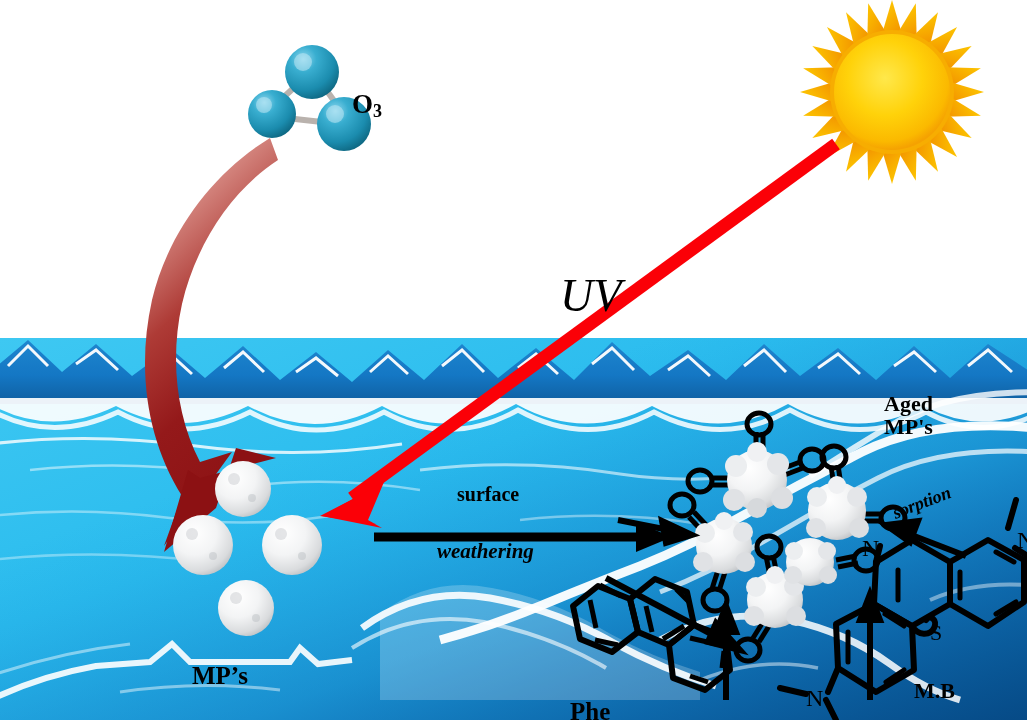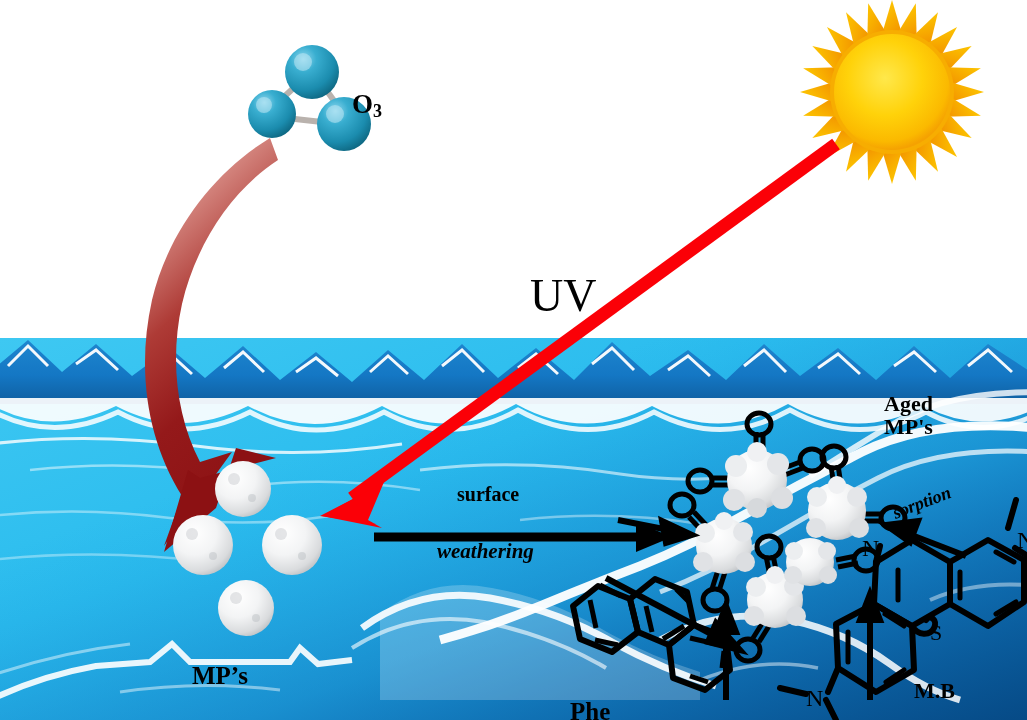--- a/index.html
+++ b/index.html
@@ -27,23 +27,24 @@
     font-family: "Liberation Serif", serif;
     font-weight: bold;
     color: #000000;
     white-space: nowrap;
     line-height: 1.05;
     user-select: none;
   }
   #lbl-o3 { left: 352px; top: 48px; font-size: 27px; font-weight: bold; margin-top: 42px; }
   #lbl-o3 sub { font-size: 18px; vertical-align: -4px; }
   #lbl-uv {
-    left: 530px; top: 272px;
+    left: 560px; top: 272px;
     font-size: 46px; font-weight: normal;
     font-family: "Liberation Serif", serif;
+    font-style: italic;
   }
   #lbl-mps { left: 192px; top: 631px; font-size: 25px; margin-top: 32px; }
   #lbl-aged { left: 884px; top: 392px; font-size: 22px; text-align: left; }
   #lbl-aged span { display: block; }
   #lbl-surface { left: 457px; top: 484px; font-size: 20px; }
   #lbl-weathering { left: 437px; top: 540px; font-size: 21px; font-style: italic; }
   #lbl-phe { left: 570px; top: 699px; font-size: 25px; }
   #lbl-mb { left: 914px; top: 679px; font-size: 22px; }
   #lbl-sorption {
     left: 890px; top: 505px;

